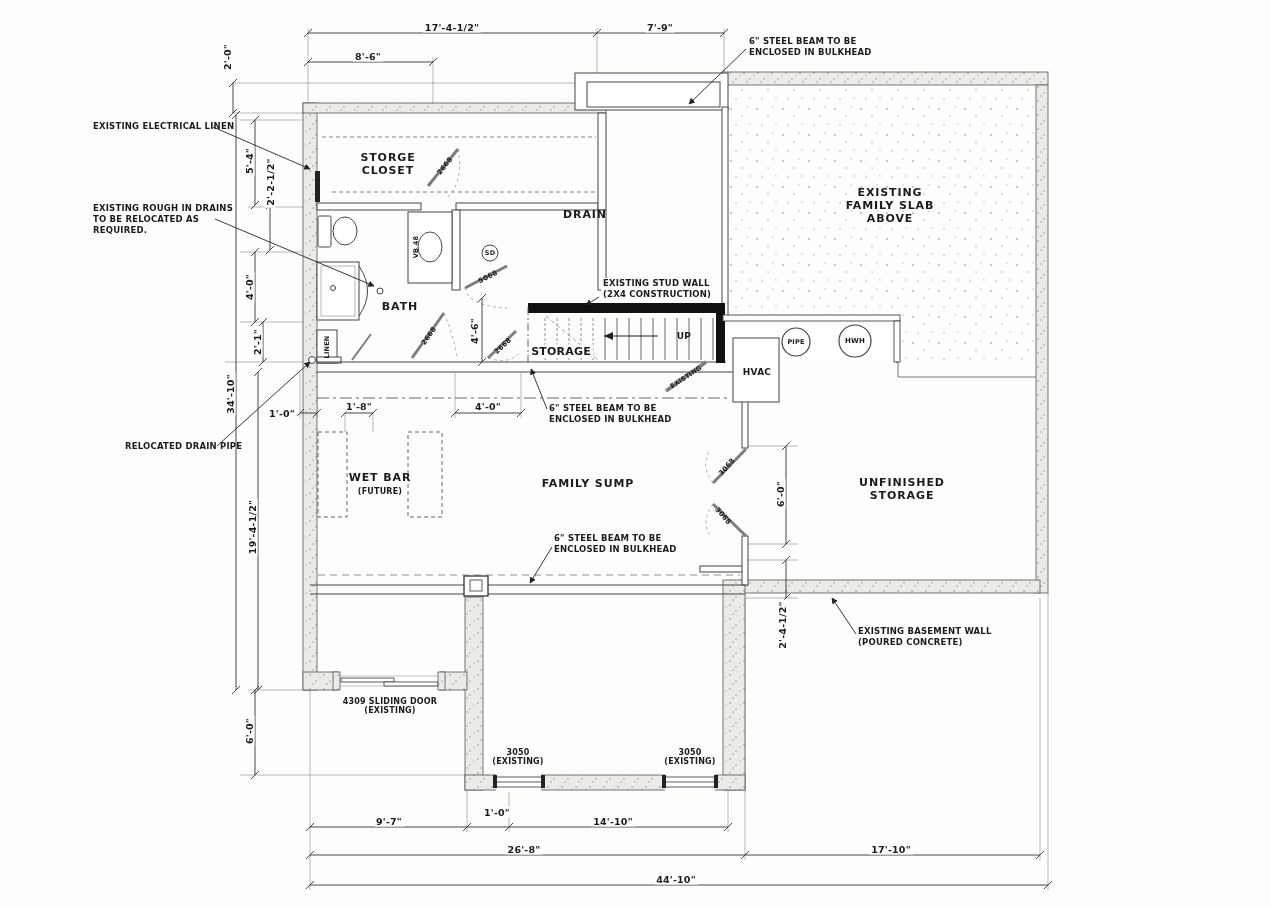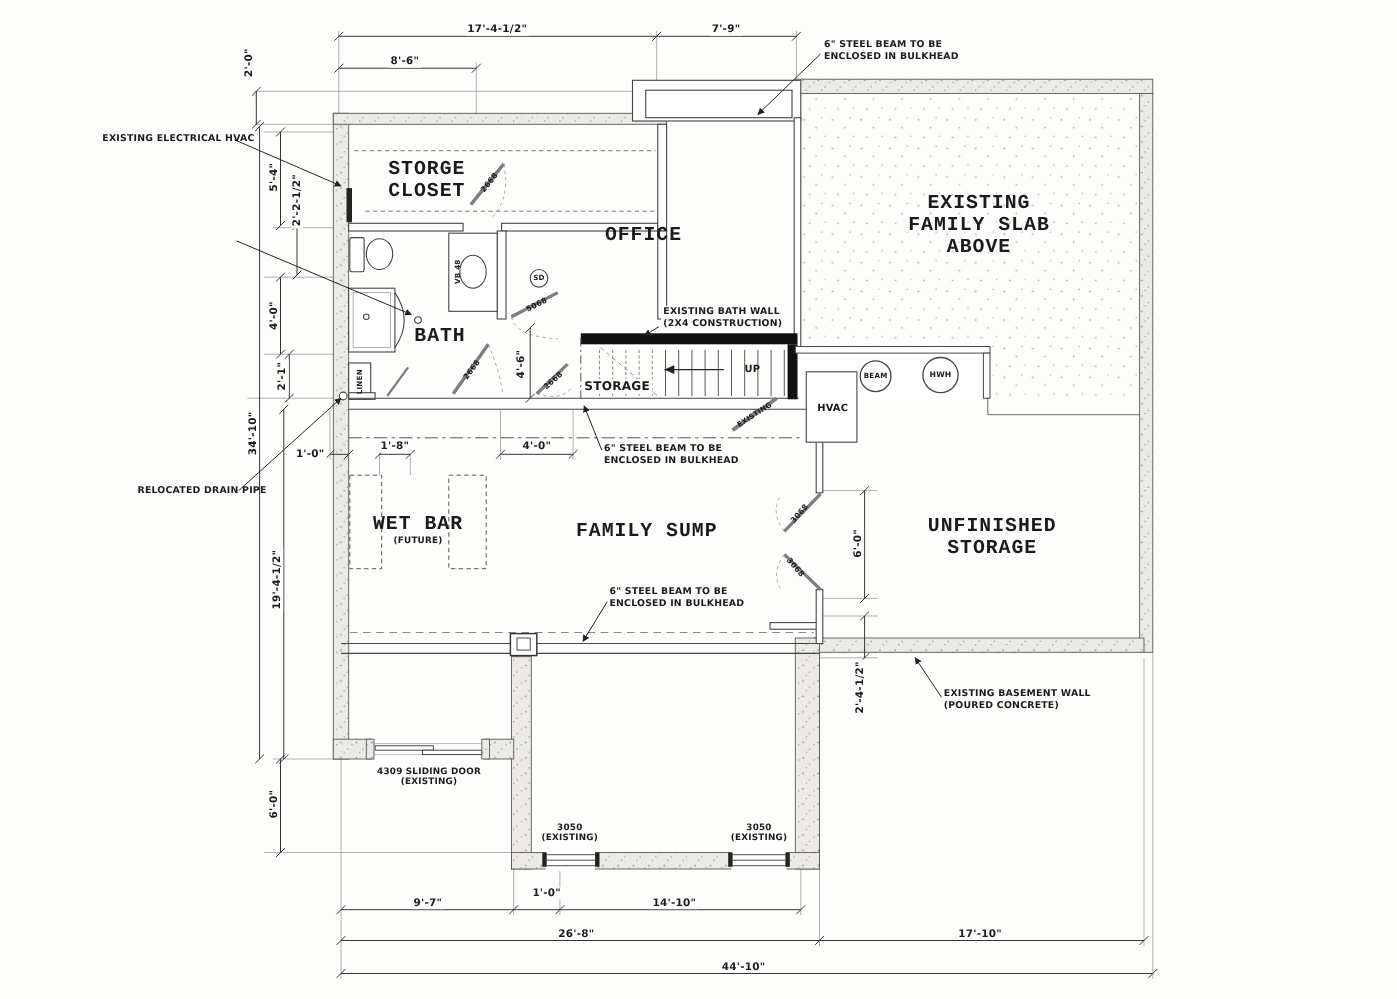--- a/index.html
+++ b/index.html
@@ -8,21 +8,21 @@
   .stage svg{position:absolute;left:0;top:0;}
   .t{position:absolute;font-weight:700;color:#1b1b1b;white-space:nowrap;letter-spacing:.2px;}
   .c{transform:translate(-50%,-50%);text-align:center;}
   .c span{display:block;}
   .v{transform:translate(-50%,-50%) rotate(-90deg);}
   .tl{line-height:1.3;}
   .tl span{display:block;}
   .bg{background:#fdfdfc;padding:0 2px;}
   .s6{font-size:6.5px;}.s7{font-size:7px;}.s8{font-size:8px;}.s85{font-size:8.5px;}
   .s9{font-size:9px;}.s95{font-size:9.5px;}.s11{font-size:11px;}
-  .s12{font-size:18px;letter-spacing:.9px;font-family:Liberation Mono, monospace;}
+  .s12{font-size:11px;letter-spacing:.9px;}
 </style>
 </head>
 <body>
 
 <div class="stage">
 
 <svg width="1270" height="908" viewBox="0 0 1270 908">
   <defs>
     <pattern id="stip" width="14" height="14" patternUnits="userSpaceOnUse">
       <rect width="14" height="14" fill="#eceae6"></rect>
@@ -232,63 +232,68 @@
 <span class="t c bg s95" style="left:497px;top:812px">1'-0"</span>
 <span class="t c bg s95" style="left:613px;top:821px">14'-10"</span>
 <span class="t c bg s95" style="left:524px;top:849px">26'-8"</span>
 <span class="t c bg s95" style="left:891px;top:849px">17'-10"</span>
 <span class="t c bg s95" style="left:676px;top:879px">44'-10"</span>
 
 <span class="t c s12" style="left:388px;top:164px">
   <span>STORGE</span>
       <span>CLOSET</span>
 </span>
-<span class="t c s12" style="left:585px;top:214px">OFFICE</span>
+<span class="t c s12" style="left:585px;top:214px">DRAIN</span>
 <span class="t c s12" style="left:400px;top:306px">BATH</span>
 <span class="t v s6" style="left:327px;top:347px">LINEN</span>
 <span class="t c bg s11" style="left:561px;top:351px">STORAGE</span>
 <span class="t c s12" style="left:588px;top:483px">FAMILY SUMP</span>
 <span class="t c s12" style="left:380px;top:477px">WET BAR</span>
 <span class="t c s8" style="left:380px;top:491px">(FUTURE)</span>
 <span class="t c s12" style="left:902px;top:489px">
   <span>UNFINISHED</span>
       <span>STORAGE</span>
 </span>
 <span class="t c s12" style="left:890px;top:205px">
   <span>EXISTING</span>
       <span>FAMILY SLAB</span>
       <span>ABOVE</span>
 </span>
 <span class="t c s9" style="left:757px;top:372px">HVAC</span>
-<span class="t c s6" style="left:796px;top:342px">BEAM</span>
+<span class="t c s6" style="left:796px;top:342px">PIPE</span>
 <span class="t c s7" style="left:855px;top:341px">HWH</span>
 <span class="t c s9" style="left:684px;top:336px">UP</span>
 <span class="t c s6" style="left:490px;top:253px">SD</span>
 <span class="t v s6" style="left:416px;top:247px">VB 48</span>
 
 <span class="t tl s85" style="left:749px;top:36px">
   <span>6" STEEL BEAM TO BE</span>
       <span>ENCLOSED IN BULKHEAD</span>
 </span>
 <span class="t tl s85" style="left:549px;top:403px">
   <span>6" STEEL BEAM TO BE</span>
       <span>ENCLOSED IN BULKHEAD</span>
 </span>
 <span class="t tl s85" style="left:554px;top:533px">
   <span>6" STEEL BEAM TO BE</span>
       <span>ENCLOSED IN BULKHEAD</span>
 </span>
 <span class="t tl s85" style="left:93px;top:121px">
-  <span>EXISTING ELECTRICAL HVAC</span>
+  <span>EXISTING ELECTRICAL LINEN</span>
+</span>
+<span class="t tl s85" style="left:93px;top:203px">
+  <span>EXISTING ROUGH IN DRAINS</span>
+      <span>TO BE RELOCATED AS</span>
+      <span>REQUIRED.</span>
 </span>
 <span class="t tl s85" style="left:125px;top:441px">
   <span>RELOCATED DRAIN PIPE</span>
 </span>
 <span class="t tl bg s85" style="left:601px;top:278px">
-  <span>EXISTING BATH WALL</span>
+  <span>EXISTING STUD WALL</span>
       <span>(2X4 CONSTRUCTION)</span>
 </span>
 <span class="t tl s85" style="left:858px;top:626px">
   <span>EXISTING BASEMENT WALL</span>
       <span>(POURED CONCRETE)</span>
 </span>
 <span class="t c s8" style="left:390px;top:706px">
   <span>4309 SLIDING DOOR</span>
       <span>(EXISTING)</span>
 </span>

